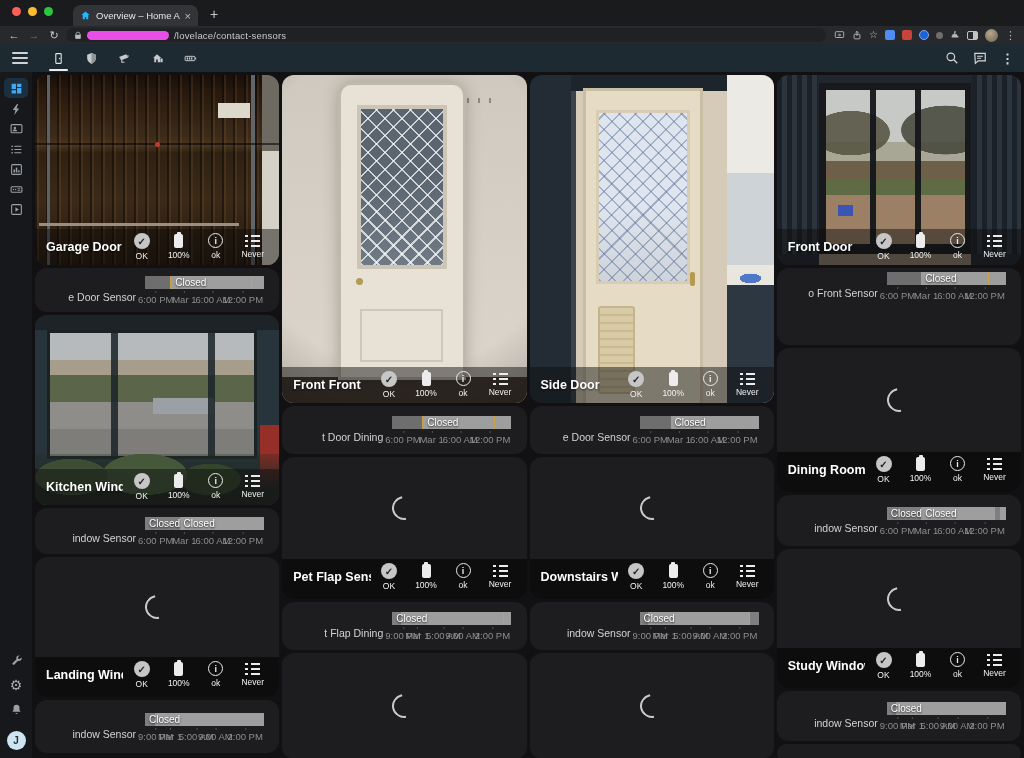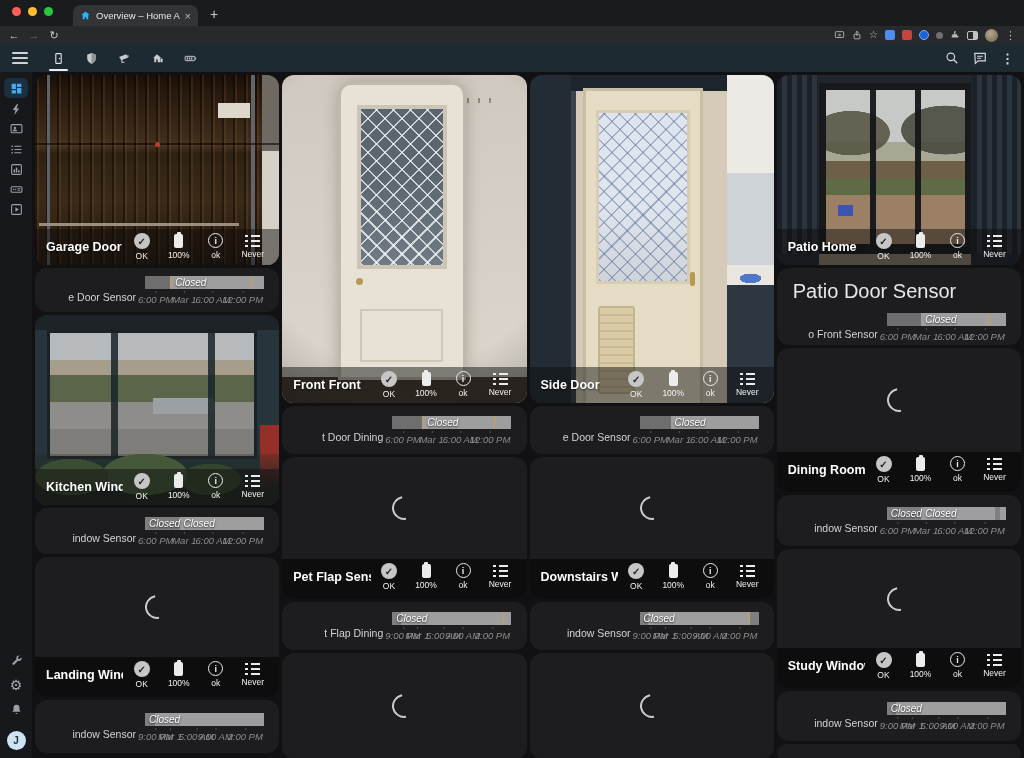--- a/index.html
+++ b/index.html
@@ -77,21 +77,21 @@
   .spin-zone{flex:1;display:flex;align-items:center;justify-content:center;}
   .spinner{width:24px;height:24px;border-radius:50%;border:2.5px solid transparent;border-left-color:#c9c9c9;border-bottom-color:#c9c9c9;transform:rotate(35deg);}
   .load-footer{height:40px;background:#0d0d0e;display:flex;align-items:flex-start;padding:4px 8px 0 11px;flex:none;}
   .load-footer .cam-title{text-shadow:none;}
 
   
   .hist{display:flex;flex-direction:column;justify-content:center;padding:4px 15px 2px 6px;}
   .hist-title{font-size:20px;color:#e7e7e7;font-weight:400;padding:8px 0 10px 10px;}
   .tl-row{display:flex;align-items:center;}
   .hist-entity{width:104px;min-width:104px;text-align:right;padding-right:9px;font-size:10.5px;color:#d2d2d2;white-space:nowrap;overflow:hidden;margin-top:12px;}
-  .tl{flex:1;position:relative;font-style:italic;}
+  .tl{flex:1;position:relative;}
   .tl-bar{height:13px;display:flex;position:relative;border-radius:1px;}
   .seg{position:relative;height:100%;}
   .seg-lit{background:#9e9e9e;}
   .seg-dim{background:#6e6e6e;}
   .seg-dim2{background:#7f7f7f;}
   .seg-amber{background:#c9a24b;}
   .seg-label{position:absolute;left:4px;top:0;line-height:13px;font-size:10px;color:#fff;text-shadow:0 1px 2px rgba(0,0,0,.85);white-space:nowrap;z-index:2;}
   .tl-ticks{position:relative;height:15px;margin-top:2px;}
   .tick{position:absolute;top:3px;transform:translateX(-50%);font-size:9.5px;color:#8d8d8d;white-space:nowrap;}
   .tick::before{content:"";position:absolute;left:50%;top:-3px;width:1px;height:2px;background:#555;}
@@ -187,20 +187,28 @@
       <span class="tab-title">Overview – Home Assistant</span>
       <span class="tab-close">×</span>
     </div>
     <span class="newtab">+</span>
   </div>
 
   <div class="urlbar">
     <span class="navbtn">←</span>
     <span class="navbtn dim">→</span>
     <span class="navbtn">↻</span>
+    <div class="urlfield">
+      <svg width="8" height="9" viewBox="0 0 24 24">
+          <path d="M6 10V8a6 6 0 0 1 12 0v2h1v11H5V10z" fill="none" stroke="#bdbdbd" stroke-width="2.4"></path>
+          <rect x="5" y="10" width="14" height="10" rx="1.5" fill="#bdbdbd"></rect>
+        </svg>
+      <span class="redact" style="background:#e94ee9"></span>
+      <span class="urltext">/lovelace/contact-sensors</span>
+    </div>
     <div class="chrome-right">
       <svg width="11" height="10" viewBox="0 0 24 24">
           <rect x="2" y="4" width="20" height="14" rx="2" fill="none" stroke="#c3c3c3" stroke-width="2"></rect>
           <path d="M8 12h6m-2.5-3l3 3-3 3" stroke="#c3c3c3" stroke-width="2" fill="none"></path>
         </svg>
       <svg width="10" height="11" viewBox="0 0 24 24">
           <rect x="5" y="9" width="14" height="11" rx="1.5" fill="none" stroke="#c3c3c3" stroke-width="2"></rect>
           <path d="M12 2v11M8.5 5.5L12 2l3.5 3.5" stroke="#c3c3c3" stroke-width="2" fill="none"></path>
         </svg>
       <span class="cr-ic">☆</span>
@@ -696,21 +704,21 @@
       <div class="col">
         <div class="card h190">
           <div class="cam-art art-patio">
               <div class="pd-frame"></div>
               <div class="pd-glass"></div>
               <div class="pd-floor"></div>
               <div class="pd-curt left"></div>
               <div class="pd-curt right"></div>
             </div>
           <div class="cam-footer">
-            <span class="cam-title">Patio Home</span>
+            <span class="cam-title">Front Door</span>
             <div class="gl">
               <div class="gl-item">
                   <span class="ic-ok">✓</span>
                   <span class="gl-label">OK</span>
                 </div>
               <div class="gl-item">
                   <span class="ic-batt"></span>
                   <span class="gl-label">100%</span>
                 </div>
               <div class="gl-item">
@@ -718,21 +726,20 @@
                   <span class="gl-label">ok</span>
                 </div>
               <div class="gl-item">
                   <span class="ic-list"></span>
                   <span class="gl-label">Never</span>
                 </div>
             </div>
           </div>
         </div>
         <div class="card hist h77" style="justify-content:flex-start;">
-          <div class="hist-title">Patio Door Sensor</div>
           <div class="tl-row">
               <span class="hist-entity">o Front Sensor</span>
             <div class="tl">
                 <div class="tl-bar">
                   <div class="seg seg-dim" style="width: 29%;"></div>
                   <div class="seg seg-lit" style="width: 56%;">
                     <span class="seg-label">Closed</span>
                   </div>
                   <div class="seg seg-amber" style="width: 1%;"></div>
                   <div class="seg seg-lit" style="width: 14%;"></div>

